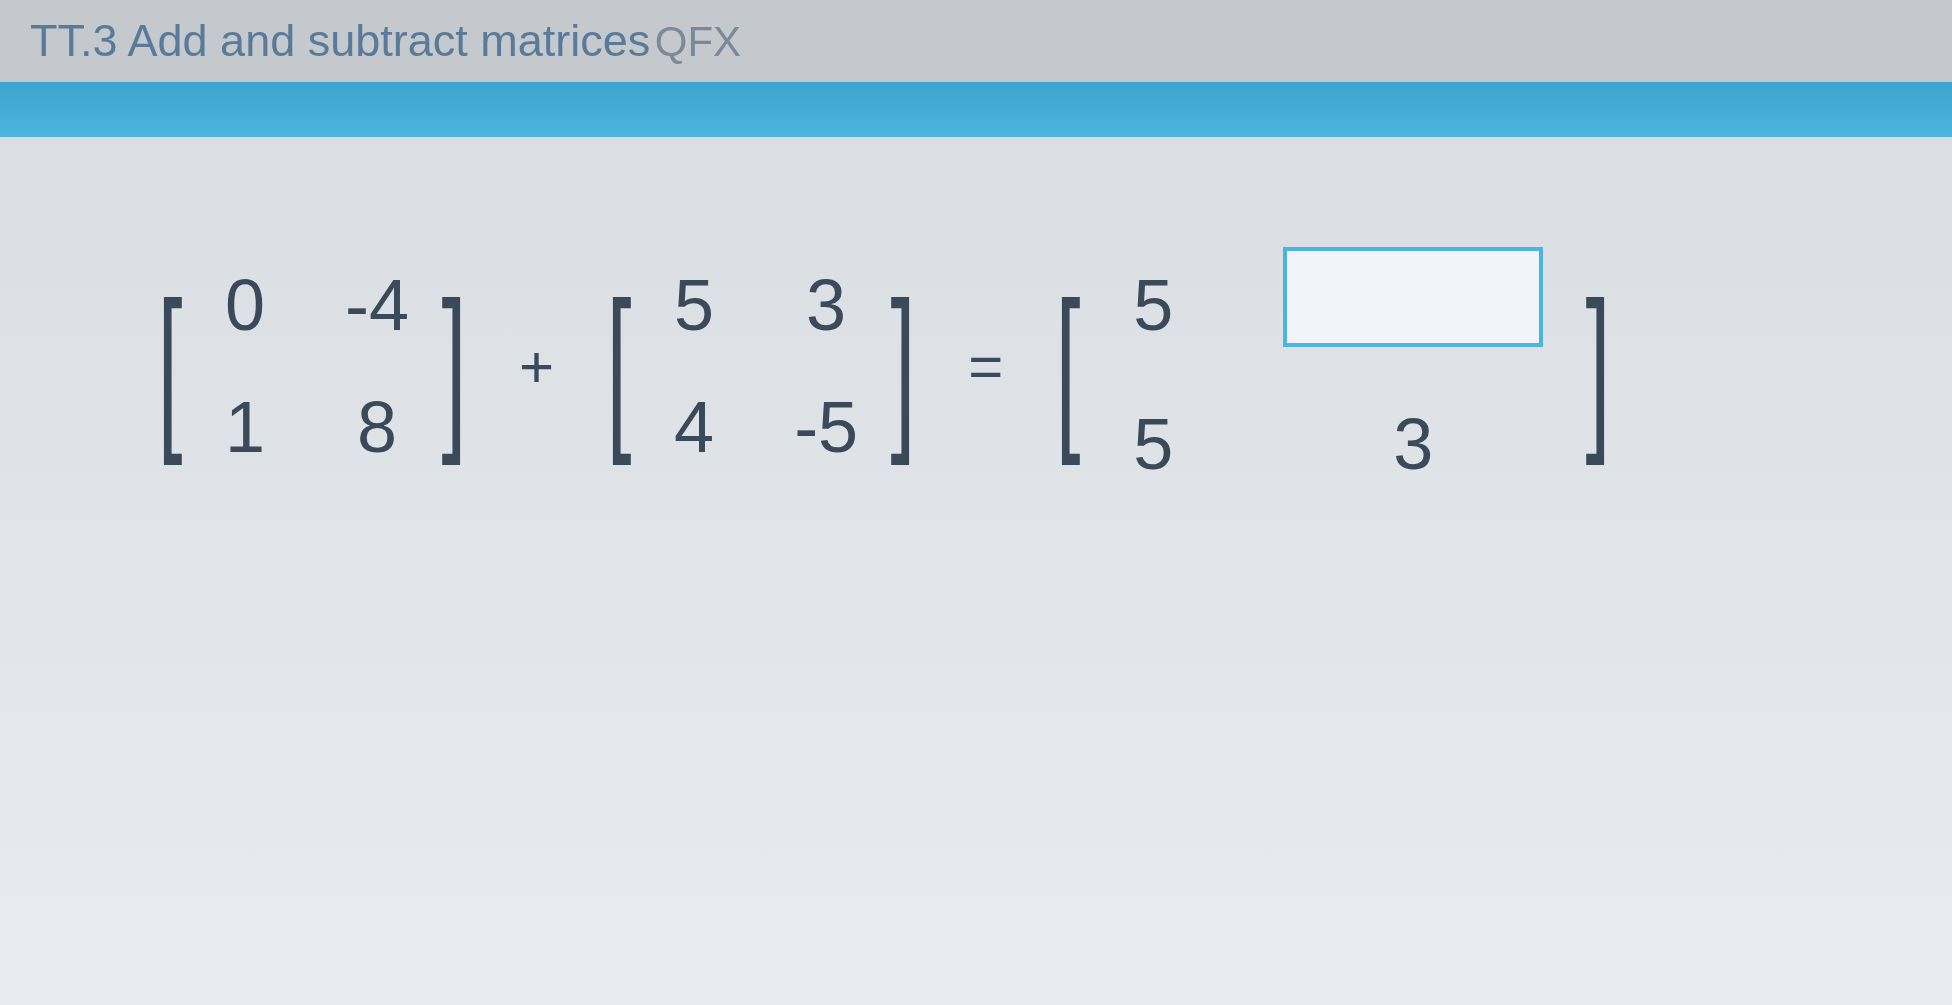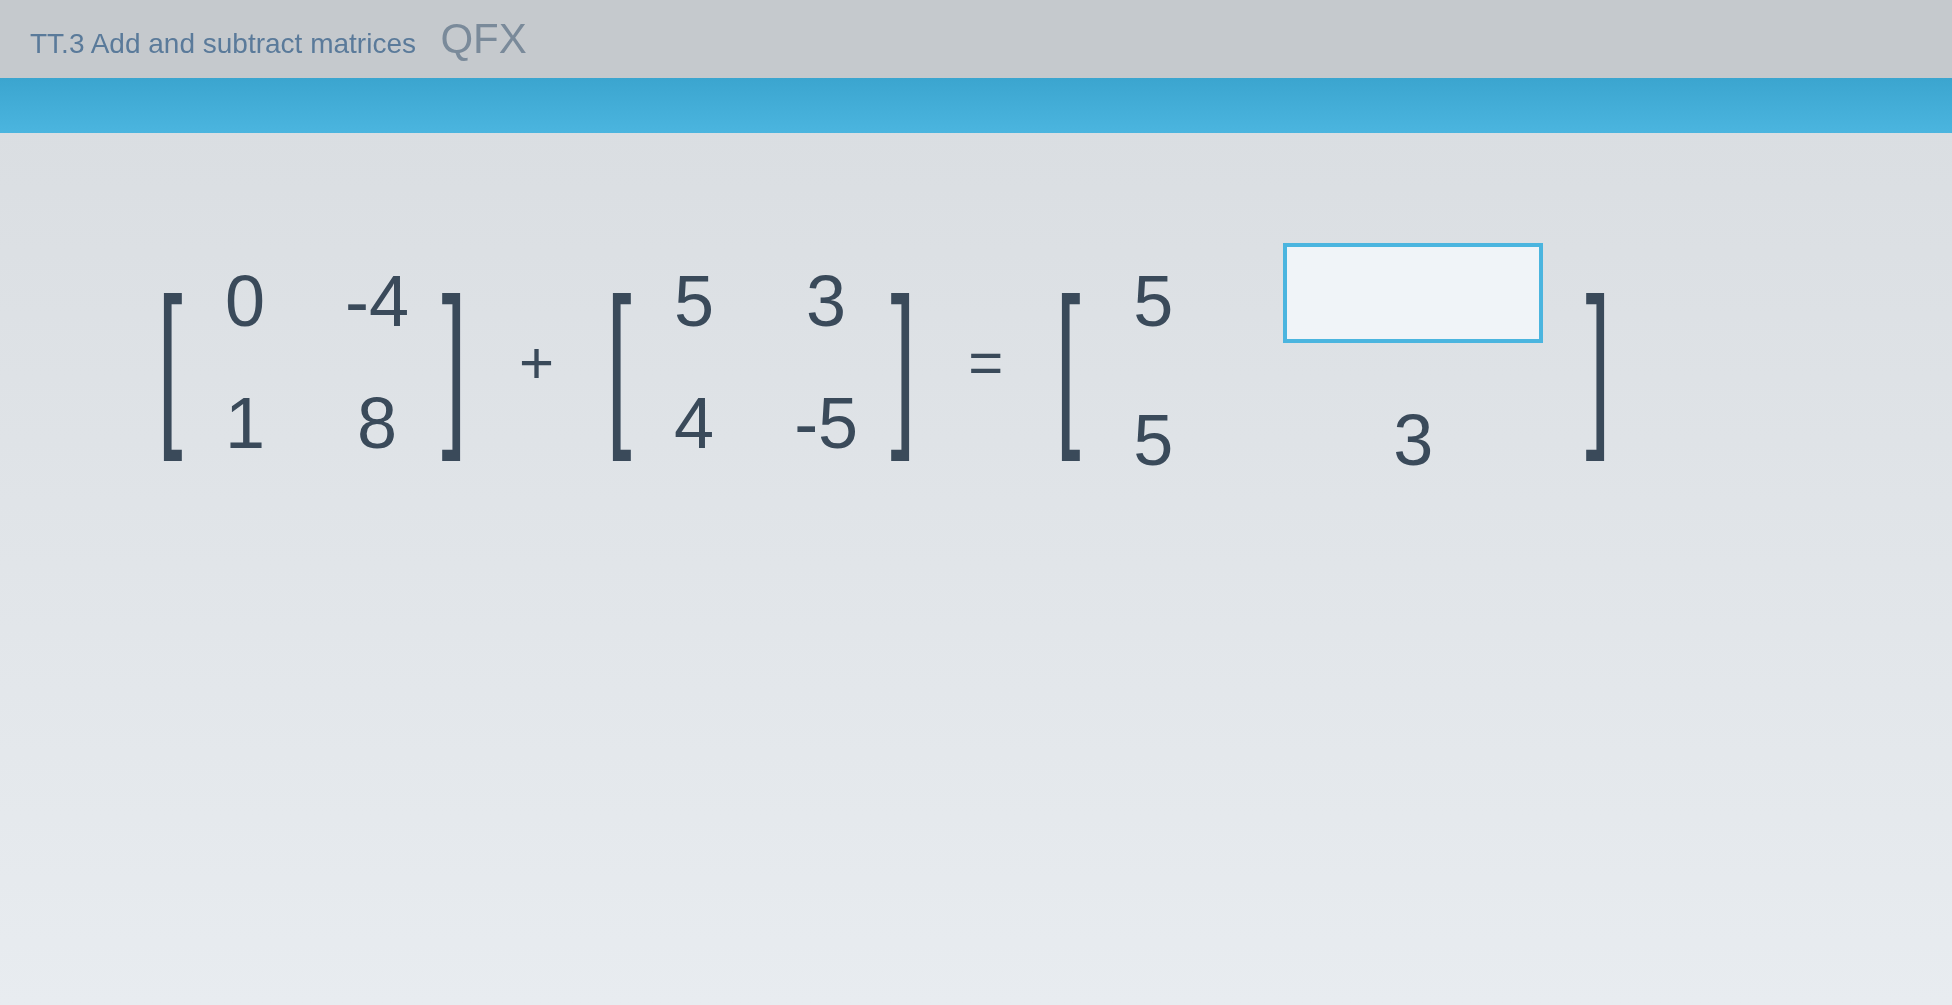--- a/index.html
+++ b/index.html
@@ -13,29 +13,28 @@
       width: 1952px;
       height: 1005px;
       overflow: hidden;
     }
     .header {
       padding: 15px 30px;
       background: #c5c9cd;
       color: #4a6a8a;
     }
     .header-title {
-      font-size: 28px;
+      font-size: 45px;
       font-weight: normal;
       color: #5a7a9a;
       display: inline;
     }
     .header-code {
       font-size: 42px;
       color: #7a8a9a;
-      margin-left: 20px;
       display: inline;
     }
     .blue-bar {
       height: 55px;
       background: linear-gradient(to bottom, #3ba5cf 0%, #4bb5df 100%);
       width: 100%;
     }
     .content {
       padding: 100px 30px 30px 30px;
     }

